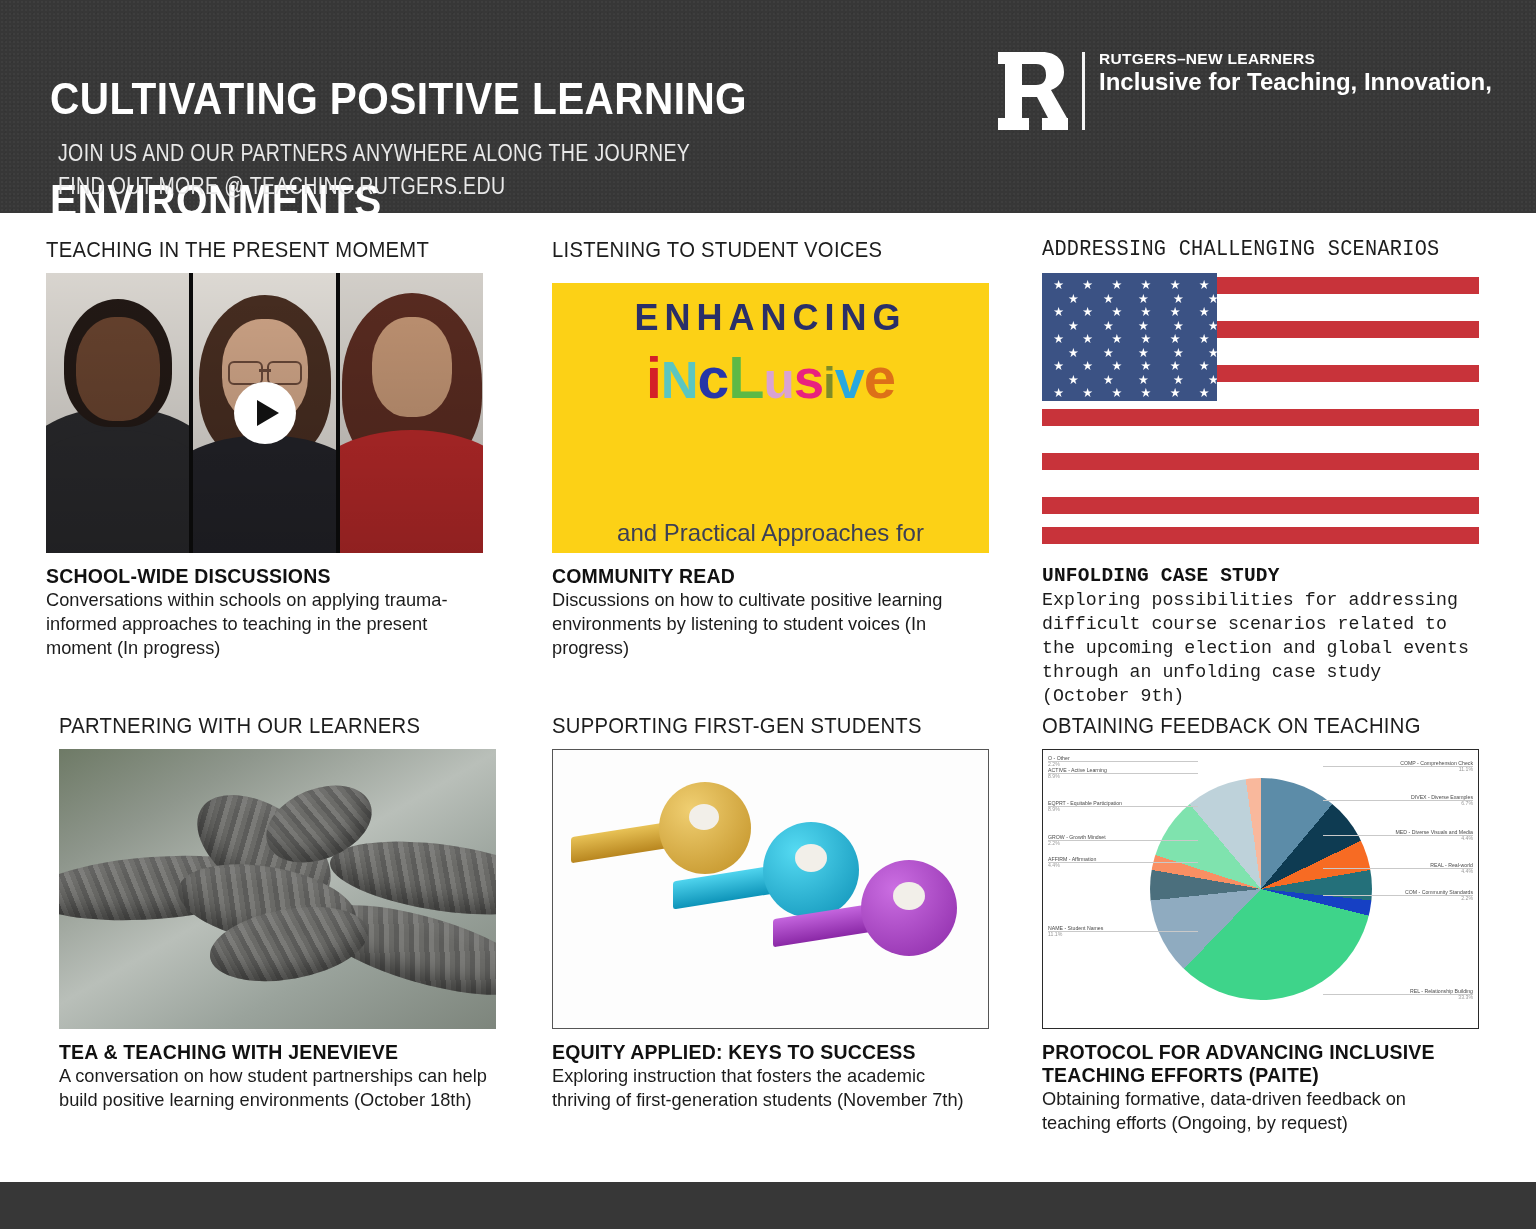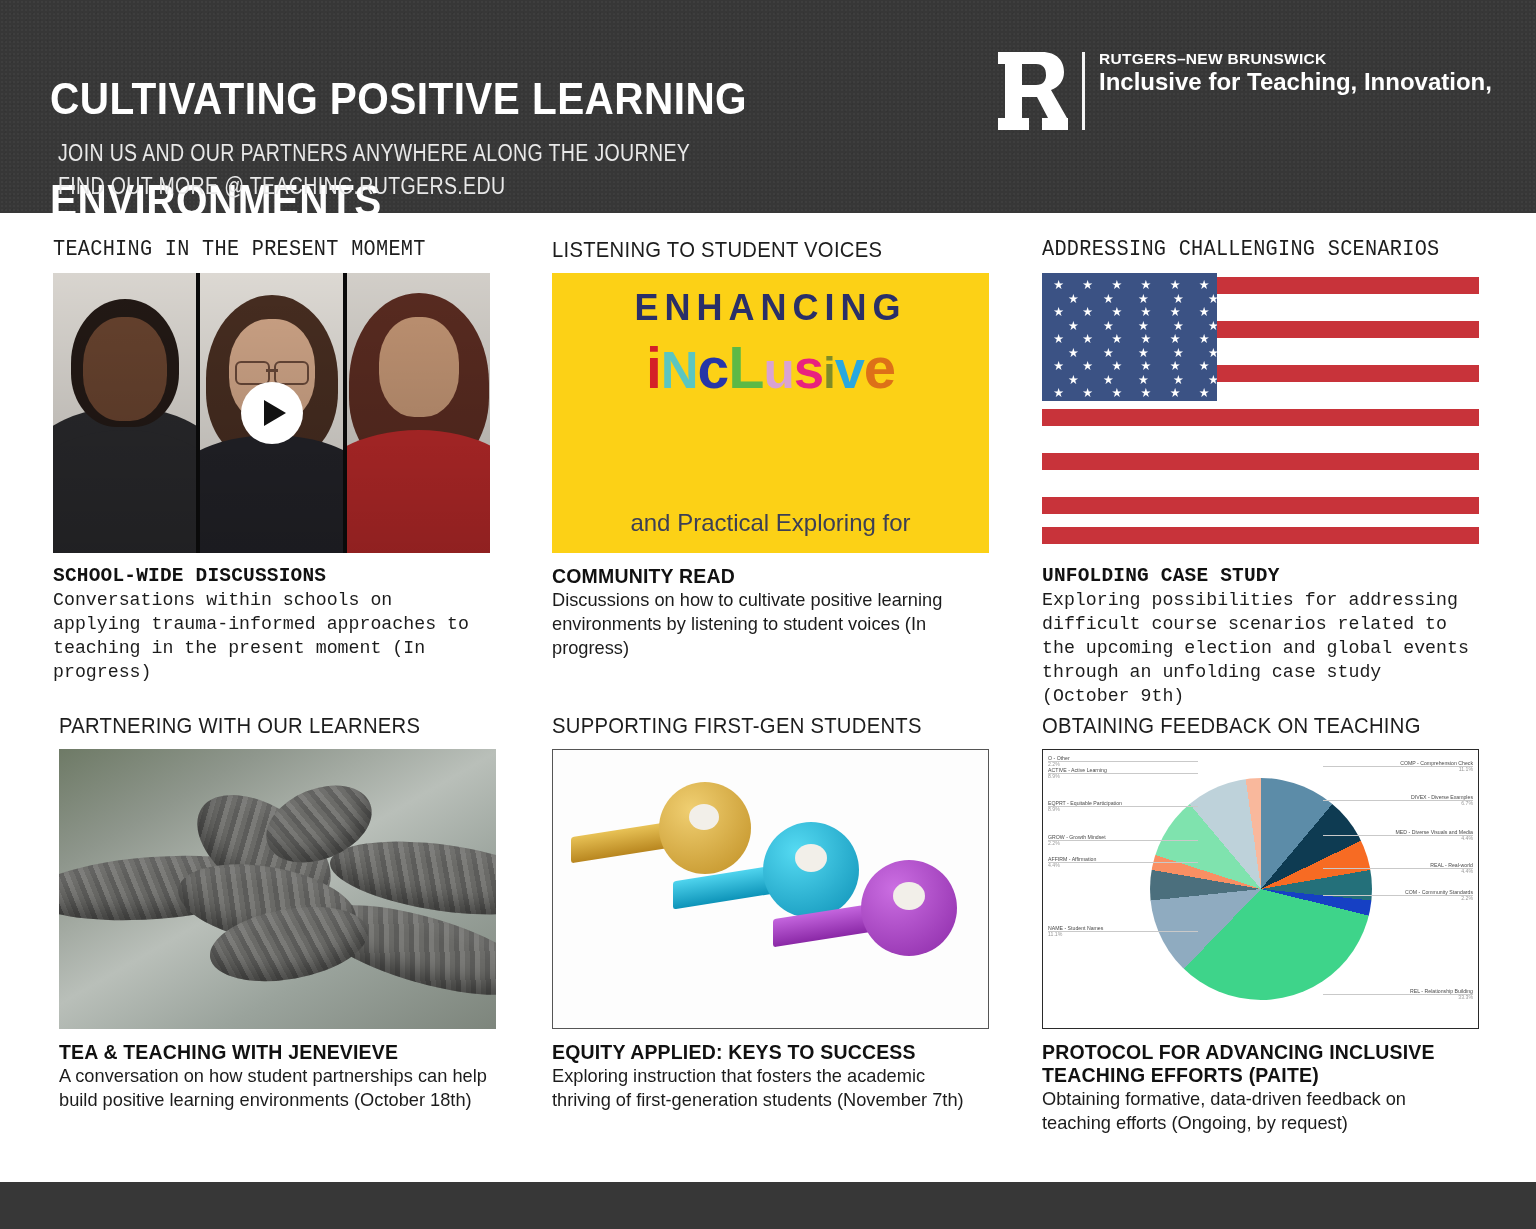--- a/index.html
+++ b/index.html
@@ -57,21 +57,21 @@
   }
   .logo-text{color:#fff;}
   .logo-l1{font-size:15.5px;font-weight:bold;letter-spacing:.3px;line-height:18px;}
   .logo-l2,.logo-l3{font-size:24px;font-weight:bold;line-height:27px;letter-spacing:0px;}
 
   
   .grid{
     position:absolute;left:0;top:213px;width:1536px;height:969px;
   }
   .card{position:absolute;width:448px;}
-  .c1{left:53px;top:24px;font-family:Liberation Mono, monospace;}
+  .c1{left:46px;top:24px;}
   .c2{left:552px;top:24px;}
   .c3{left:1042px;top:24px;font-family:Liberation Mono, monospace;}
   .c4{left:59px;top:500px;}
   .c5{left:552px;top:500px;}
   .c6{left:1042px;top:500px;}
 
   .card-kicker{
     font-size:22px;
     color:#1d1d1d;
     letter-spacing:.3px;
@@ -116,21 +116,21 @@
     width:62px;height:62px;border-radius:50%;background:#fff;
     display:flex;align-items:center;justify-content:center;
   }
   .play span{
     display:block;width:0;height:0;
     border-left:22px solid #111;border-top:13px solid transparent;border-bottom:13px solid transparent;
     margin-left:6px;
   }
 
   
-  .cover{background:#fcd116;width:100%;height:100%;position:relative;}
+  .cover{background:#fcd116;width:100%;height:100%;position:relative;margin-top:10px;}
   .cv-enh{
     position:absolute;top:14px;left:0;right:0;text-align:center;
     color:#2a2f68;font-weight:bold;font-size:36px;letter-spacing:6px;
   }
   .cv-inc{position:absolute;top:66px;left:0;right:0;text-align:center;
     font-weight:bold;font-size:57px;line-height:57px;letter-spacing:-1px;}
   .cv-inc span{display:inline-block;}
   .cv-ins{
     position:absolute;top:140px;left:0;right:0;text-align:center;
     color:#2a2f68;font-weight:bold;font-size:36px;letter-spacing:5px;
@@ -182,21 +182,21 @@
   <div class="hdr-sub l2">FIND OUT MORE @ TEACHING.RUTGERS.EDU</div>
 
   <div class="logo">
     <div class="logo-r">
       <svg width="72" height="82" viewBox="0 0 72 82" aria-hidden="true">
         <path fill="#ffffff" d="M2 2 h44 c15 0 22 9 22 20 0 9-5 15-13 18 l16 28 h7 v12 H46 V68 h6 L41 47 H26 v21 h7 v12 H2 V68 h7 V14 H2 Z M26 14 v21 h14 c7 0 10-4 10-10 0-7-3-11-10-11 Z"></path>
       </svg>
     </div>
     <div class="logo-rule"></div>
     <div class="logo-text">
-      <div class="logo-l1">RUTGERS–NEW BRUNSWICK</div>
+      <div class="logo-l1">RUTGERS–NEW LEARNERS</div>
       <div class="logo-l2">Inclusive for Teaching, Innovation,</div>
     </div>
   </div>
 </div>
 
 <div class="grid">
 
   <div class="card c1">
     <div class="card-kicker">TEACHING IN THE PRESENT MOMEMT</div>
     <div class="media">
@@ -236,21 +236,21 @@
     <div class="card-title">SCHOOL-WIDE DISCUSSIONS</div>
     <div class="card-desc">Conversations within schools on applying trauma-informed approaches to teaching in the present moment (In progress)</div>
   </div>
 
   <div class="card c2">
     <div class="card-kicker">LISTENING TO STUDENT VOICES</div>
     <div class="media">
       <div class="cover">
         <div class="cv-enh">ENHANCING</div>
         <div class="cv-inc" id="inclusive-word"><span style="color: rgb(212, 32, 39); font-size: 57px;">i</span><span style="color: rgb(91, 198, 192); font-size: 52.44px;">N</span><span style="color: rgb(38, 54, 168); font-size: 57px;">c</span><span style="color: rgb(92, 185, 70); font-size: 59.28px;">L</span><span style="color: rgb(217, 163, 210); font-size: 51.3px;">u</span><span style="color: rgb(233, 34, 127); font-size: 54.72px;">s</span><span style="color: rgb(126, 139, 40); font-size: 44.46px;">i</span><span style="color: rgb(41, 168, 224); font-size: 54.15px;">v</span><span style="color: rgb(221, 112, 24); font-size: 58.14px;">e</span></div>
-        <div class="cv-sub2">and Practical Exploring for</div>
+        <div class="cv-sub2">and Practical Approaches for</div>
       </div>
     </div>
     <div class="card-title">COMMUNITY READ</div>
     <div class="card-desc">Discussions on how to cultivate positive learning environments by listening to student voices  (In progress)</div>
   </div>
 
   <div class="card c3">
     <div class="card-kicker">ADDRESSING CHALLENGING  SCENARIOS</div>
     <div class="media">
       <div class="flag" id="flag-graphic">

